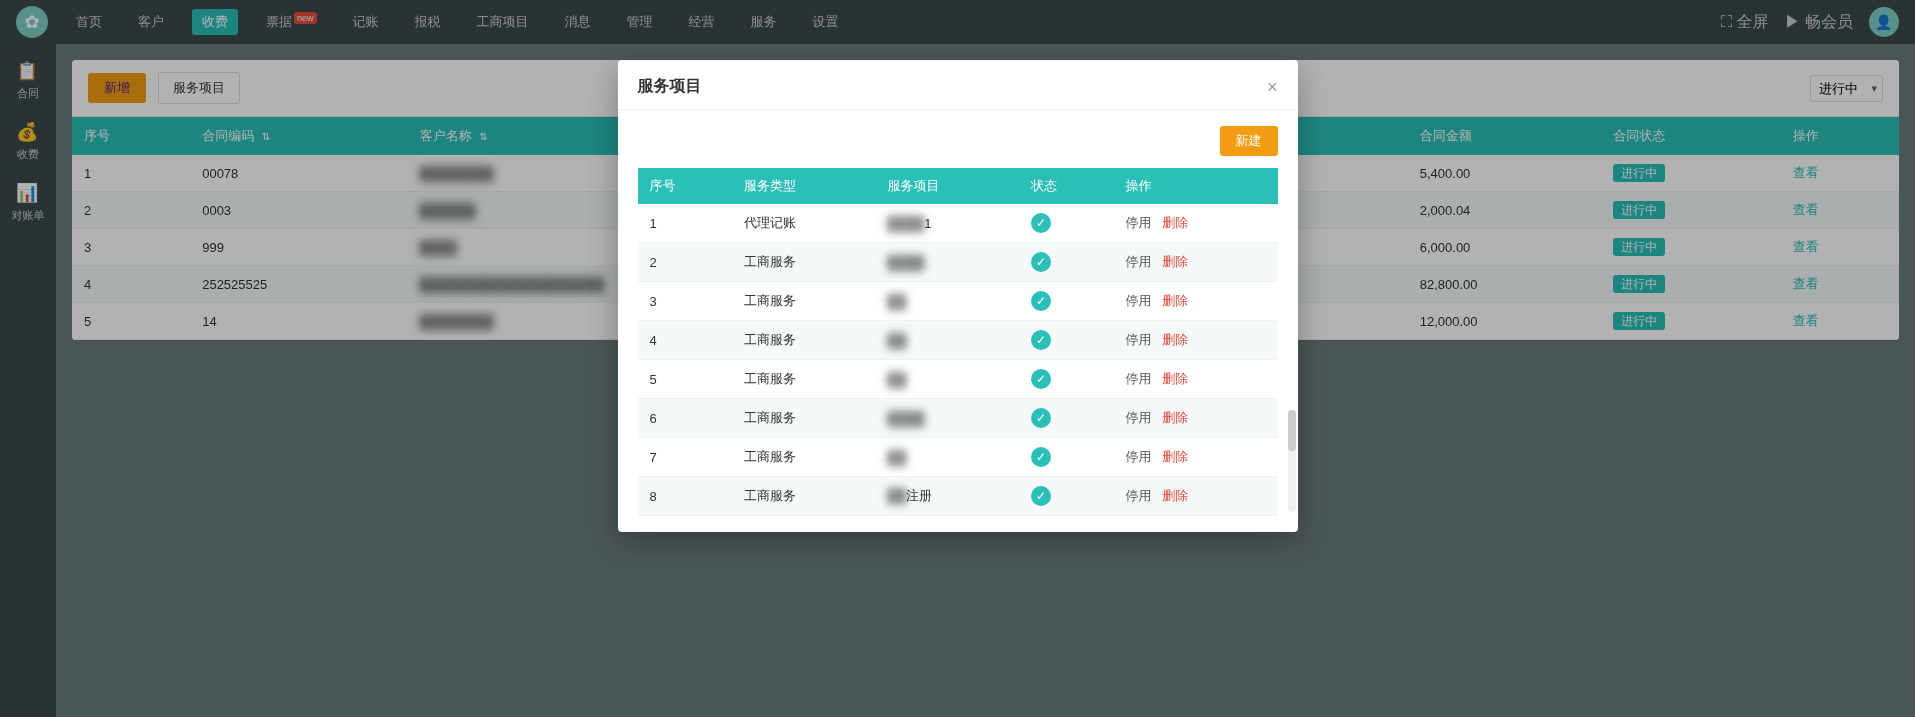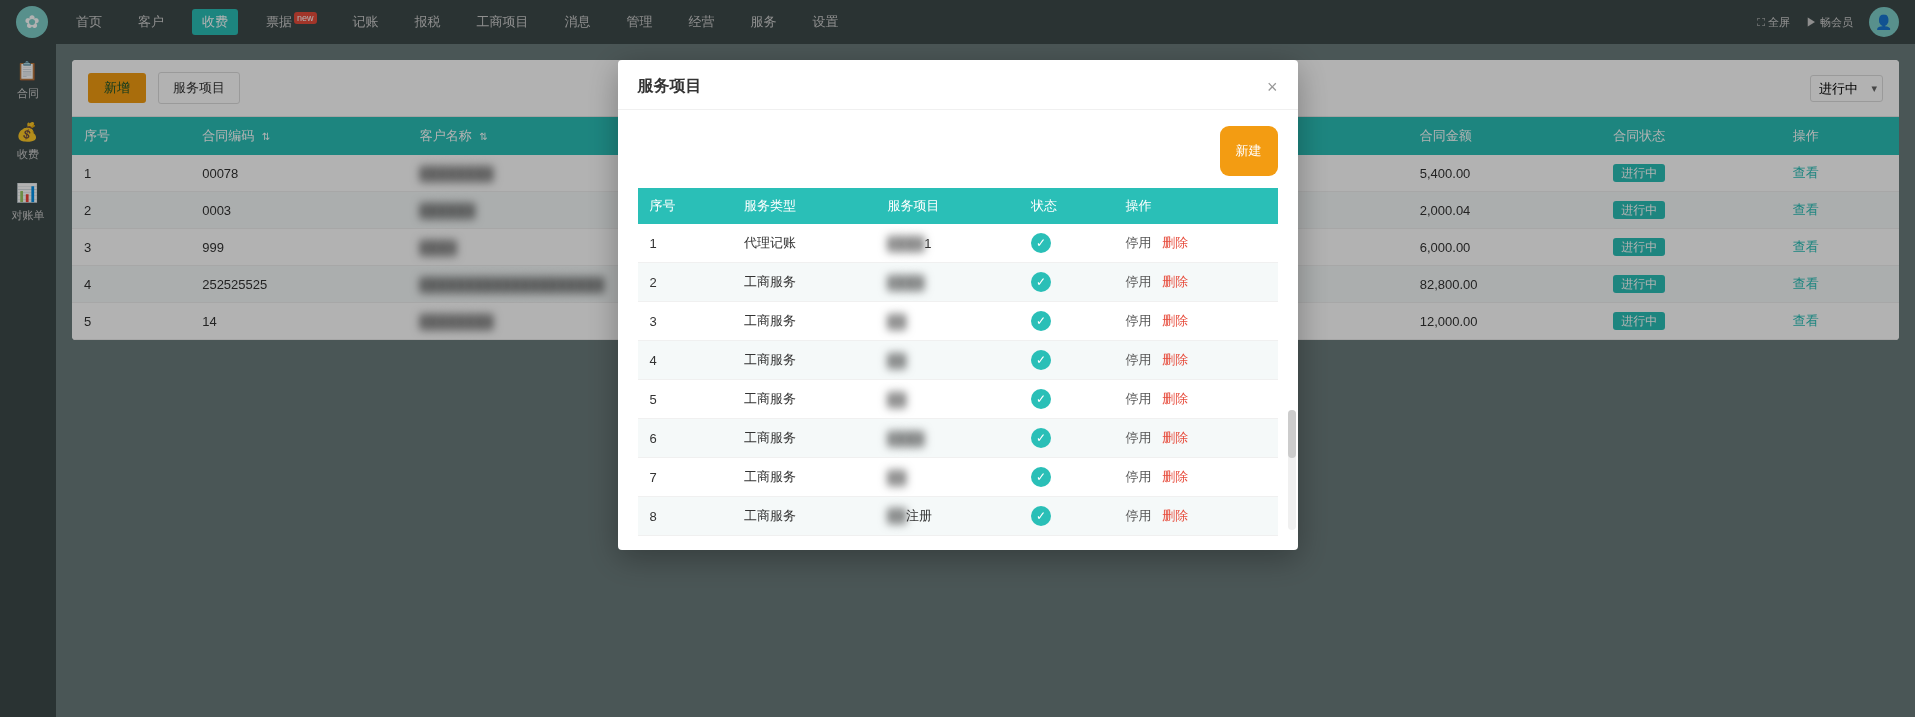--- a/index.html
+++ b/index.html
@@ -21,21 +21,21 @@
       color: #ccc; cursor: pointer; padding: 4px 8px; font-size: 13px; white-space: nowrap;
     }
     .top-nav .nav-item.active { background: #2abfb7; color: white; border-radius: 3px; padding: 4px 10px; }
     .top-nav .nav-item .badge-new {
       background: #e74c3c; color: white; font-size: 9px;
       border-radius: 3px; padding: 1px 3px; margin-left: 2px; vertical-align: super; text-align: center;
     }
     .top-nav .right-tools {
       margin-left: auto; display: flex; align-items: center; gap: 16px; color: #ccc;
     }
-    .top-nav .right-tools span { cursor: pointer; font-size: 11px; }
+    .top-nav .right-tools span { cursor: pointer; font-size: 16px; }
     .top-nav .avatar {
       width: 30px; height: 30px; border-radius: 50%;
       background: #7ecfc9; display: flex; align-items: center; justify-content: center;
       color: white; font-size: 14px; cursor: pointer;
     }
 
     
     .layout { display: flex; height: calc(100vh - 44px); }
 
     
@@ -60,21 +60,21 @@
     .content-panel {
       background: white; border-radius: 4px; overflow: hidden;
     }
 
     
     .toolbar {
       display: flex; align-items: center; padding: 12px 16px; gap: 12px;
       background: white; border-bottom: 1px solid #e8e8e8;
     }
     .btn-new {
-      background: #f39c12; color: #14532d; border: none; padding: 6px 16px;
+      background: #f39c12; color: #4c1d95; border: none; padding: 6px 16px;
       border-radius: 3px; cursor: pointer; font-size: 13px;
     }
     .btn-service {
       background: white; color: #333; border: 1px solid #ddd; padding: 6px 14px;
       border-radius: 3px; cursor: pointer; font-size: 13px;
     }
     .toolbar-right { margin-left: auto; display: flex; align-items: center; gap: 8px; }
     .status-select {
       border: 1px solid #ddd; padding: 5px 24px 5px 8px; border-radius: 3px;
       font-size: 13px; background: white; cursor: pointer; appearance: none;
@@ -132,22 +132,22 @@
       padding: 16px 20px 12px; border-bottom: 1px solid #f0f0f0;
       display: flex; align-items: center; justify-content: space-between;
     }
     .modal-title { font-size: 16px; font-weight: bold; color: #333; }
     .modal-close {
       color: #999; font-size: 18px; cursor: pointer; line-height: 1;
     }
     .modal-body { padding: 16px 20px; overflow-y: auto; max-height: 440px; }
     .modal-toolbar { display: flex; justify-content: flex-end; margin-bottom: 12px; }
     .btn-modal-new {
-      background: #f39c12; color: white; border: none; padding: 16px 16px;
-      border-radius: 9px; cursor: pointer; font-size: 13px;
+      background: #f39c12; color: white; border: none; padding: 6px 16px;
+      border-radius: 3px; cursor: pointer; font-size: 13px;
     }
 
     
     .modal-table { width: 100%; border-collapse: collapse; }
     .modal-table thead tr { background: #2abfb7; color: white; }
     .modal-table thead th {
       padding: 9px 12px; text-align: left; font-weight: normal; font-size: 13px;
     }
     .modal-table tbody tr:nth-child(even) { background: #f5f9f9; }
     .modal-table tbody tr:nth-child(odd) { background: white; }

